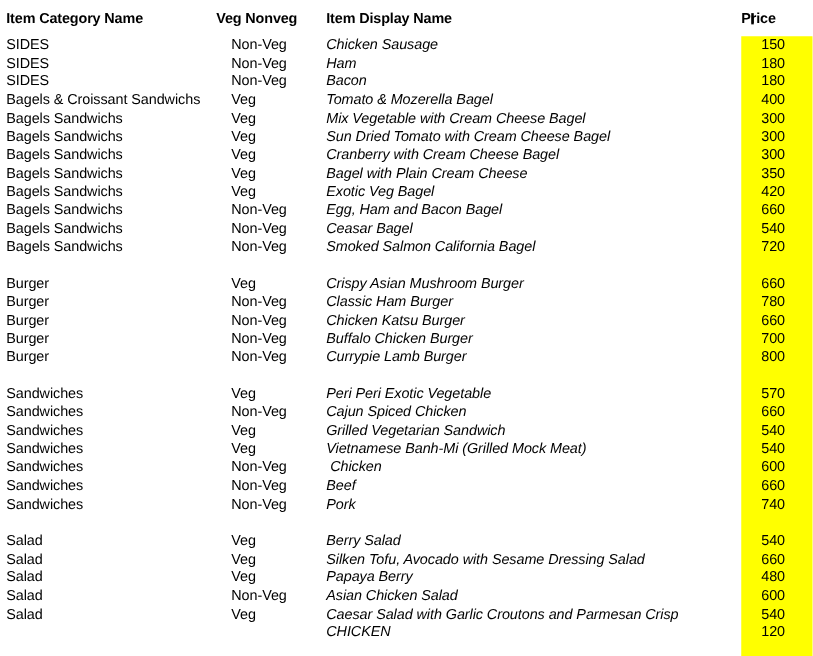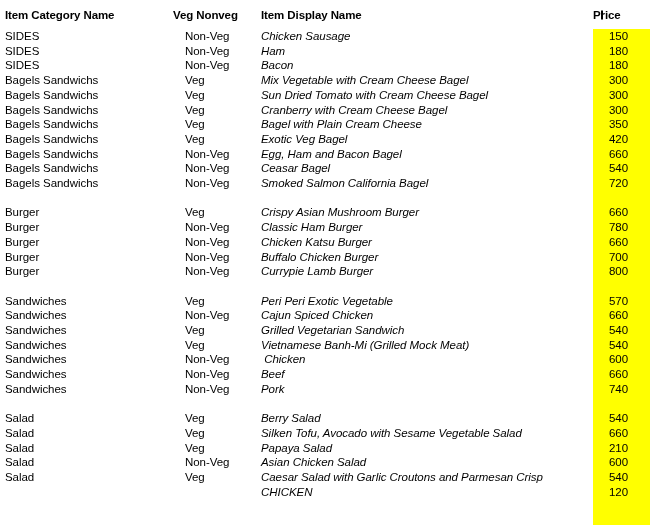--- a/index.html
+++ b/index.html
@@ -127,20 +127,26 @@
           <td class="name">Ham</td>
           <td class="price">180</td>
         </tr>
         <tr>
           <td class="cat">SIDES</td>
           <td class="veg">Non-Veg</td>
           <td class="name">Bacon</td>
           <td class="price">180</td>
         </tr>
         <tr>
+          <td class="cat">Bagels &amp; Croissant Sandwichs</td>
+          <td class="veg">Veg</td>
+          <td class="name">Tomato &amp; Mozerella Bagel</td>
+          <td class="price">400</td>
+        </tr>
+        <tr>
           <td class="cat">Bagels Sandwichs</td>
           <td class="veg">Veg</td>
           <td class="name">Mix Vegetable with Cream Cheese Bagel</td>
           <td class="price">300</td>
         </tr>
         <tr>
           <td class="cat">Bagels Sandwichs</td>
           <td class="veg">Veg</td>
           <td class="name">Sun Dried Tomato with Cream Cheese Bagel</td>
           <td class="price">300</td>
@@ -273,28 +279,28 @@
         </tr>
         <tr>
           <td class="cat">Salad</td>
           <td class="veg">Veg</td>
           <td class="name">Berry Salad</td>
           <td class="price">540</td>
         </tr>
         <tr>
           <td class="cat">Salad</td>
           <td class="veg">Veg</td>
-          <td class="name">Silken Tofu, Avocado with Sesame Vegetable Salad</td>
-          <td class="price">660</td>
-        </tr>
-        <tr>
-          <td class="cat">Salad</td>
-          <td class="veg">Veg</td>
-          <td class="name">Papaya Salad</td>
-          <td class="price">210</td>
+          <td class="name">Silken Tofu, Avocado with Sesame Dressing Salad</td>
+          <td class="price">660</td>
+        </tr>
+        <tr>
+          <td class="cat">Salad</td>
+          <td class="veg">Veg</td>
+          <td class="name">Papaya Berry</td>
+          <td class="price">480</td>
         </tr>
         <tr>
           <td class="cat">Salad</td>
           <td class="veg">Non-Veg</td>
           <td class="name">Asian Chicken Salad</td>
           <td class="price">600</td>
         </tr>
         <tr>
           <td class="cat">Salad</td>
           <td class="veg">Veg</td>

